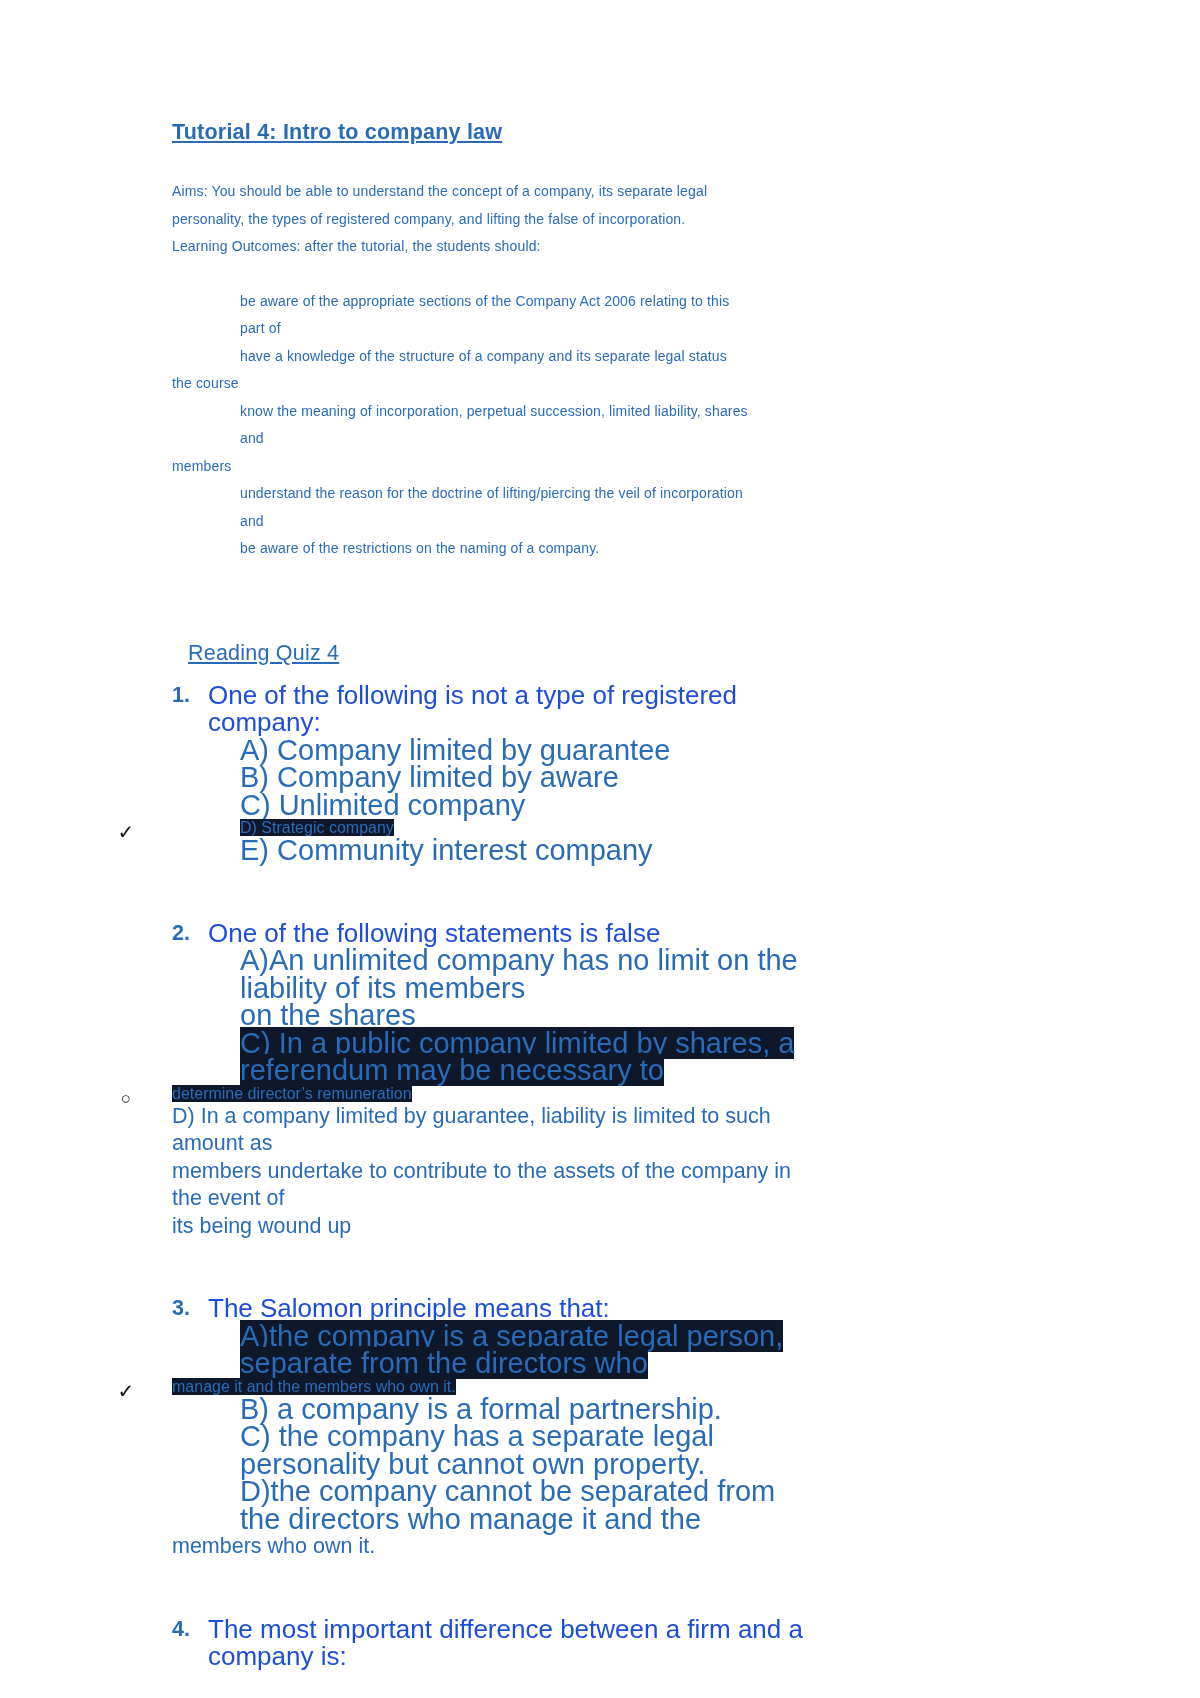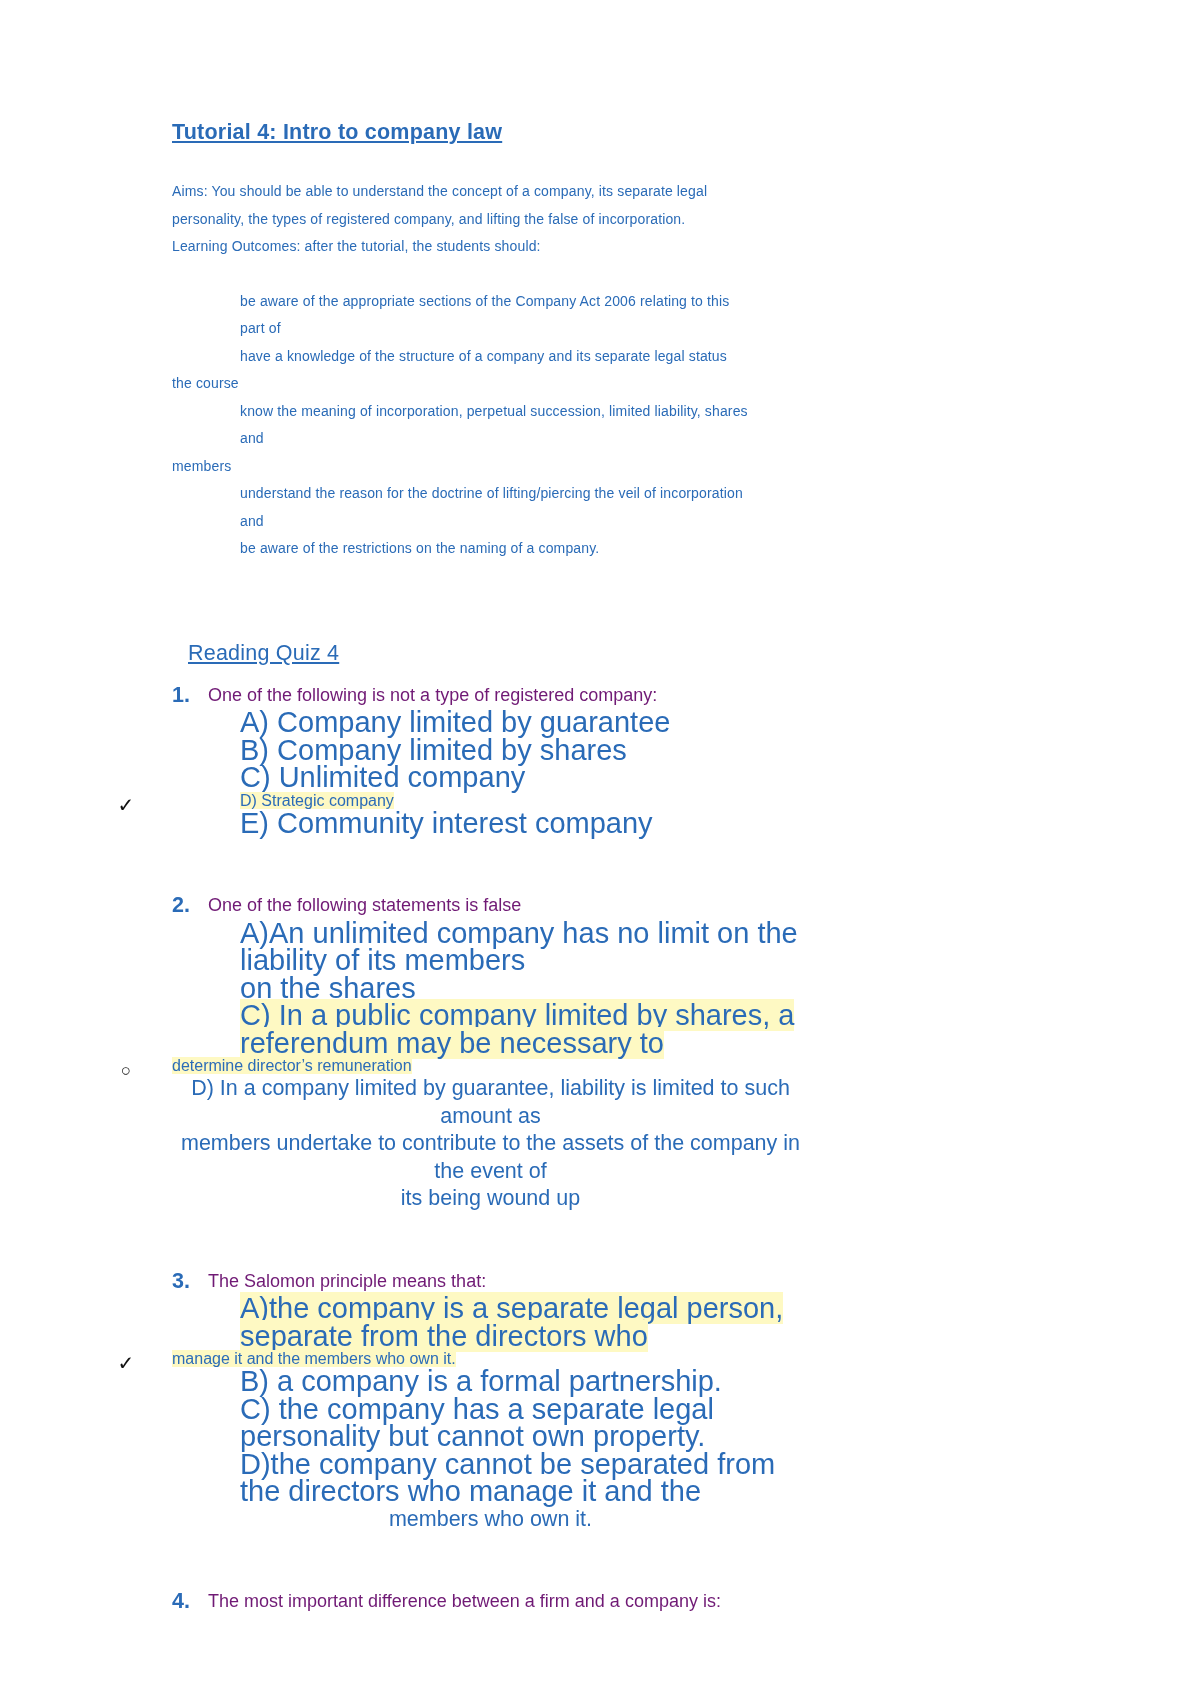--- a/index.html
+++ b/index.html
@@ -67,42 +67,41 @@
   }
   .qnum {
     width: 36px;
     flex: 0 0 36px;
     font-weight: bold;
     font-size: 21.5px;
     line-height: 27.5px;
     color: #2a6bb7;
   }
   .qtext {
-    font-size: 18px;
-    line-height: 27.5px;
-    color: #701a75;
+    font-size: 26px;
+    line-height: 27.5px;
+    color: #1d4ed8;
   }
 
   
   .opt {
     margin: 0 0 0 68px;
     font-size: 29px;
     line-height: 27.5px;
     color: #2a6bb7;
   }
   .opt-flush {
     margin: 0;
     font-size: 21.5px;
     line-height: 27.5px;
     color: #2a6bb7;
-    text-align: center;
   }
 
   .hl {
-    background: #fef9c3;
+    background: #0f172a;
     box-decoration-break: clone;
     -webkit-box-decoration-break: clone;
   }
 
   
   .marker-row {
     position: relative;
     margin: 0;
   }
   .marker {
@@ -165,21 +164,21 @@
 
   <div class="spacer-lg"></div>
 
   <div class="section-head">Reading Quiz 4 </div>
 
   <div class="qrow">
     <div class="qnum">1.</div>
     <div class="qtext">One of the following is not a type of registered company:</div>
   </div>
   <div class="opt">A) Company limited by guarantee</div>
-  <div class="opt">B) Company limited by shares</div>
+  <div class="opt">B) Company limited by aware</div>
   <div class="opt">C) Unlimited company</div>
   <div class="marker-row at-indent">
     <span class="marker marker-check">✓</span>
     <span class="hl">D) Strategic company</span>
   </div>
   <div class="opt">E) Community interest company</div>
 
   <div class="spacer-md"></div>
 
   <div class="qrow">

